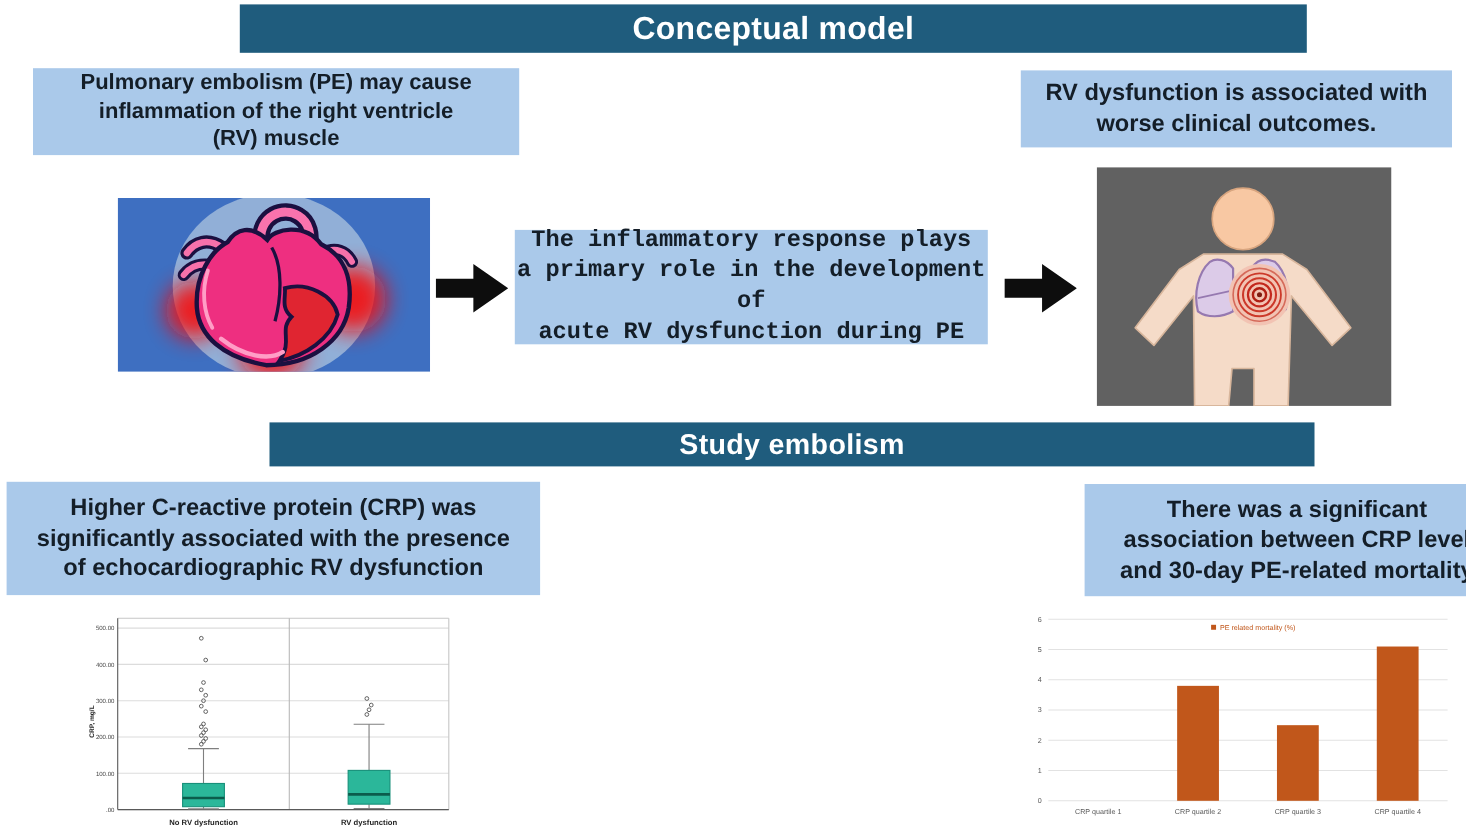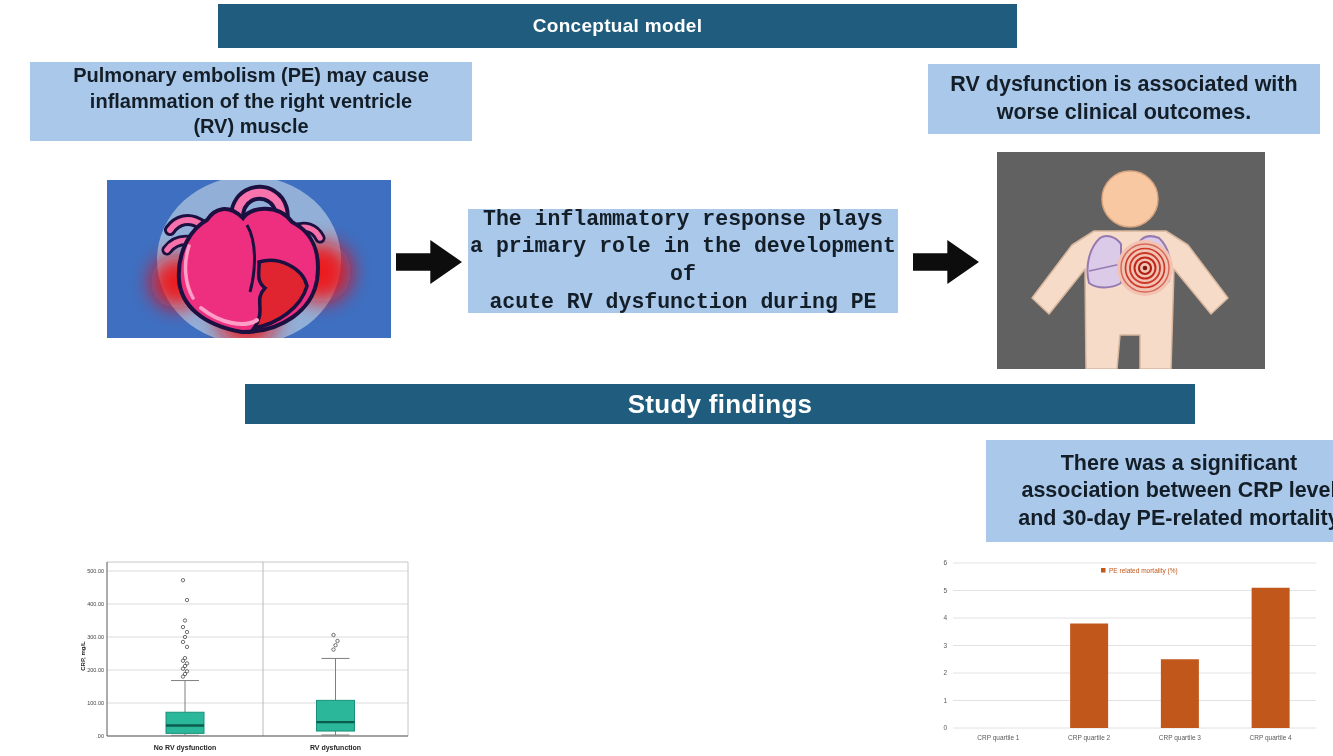--- a/index.html
+++ b/index.html
@@ -1,20 +1,20 @@
 <!DOCTYPE html>
 <html><head>
 <meta charset="utf-8">
 <style>
   html,body{margin:0;padding:0;background:#ffffff;}
   body{font-family:"Liberation Sans",sans-serif;}
   .canvas{position:relative;width:1333px;height:756px;background:#fff;overflow:hidden;}
   .banner{position:absolute;background:#1f5c7d;color:#fff;display:flex;align-items:center;justify-content:center;
           font-weight:bold;letter-spacing:.3px;}
-  .banner-top{left:218px;top:4px;width:799px;height:44px;font-size:19px;}
+  .banner-top{left:218px;top:4px;width:970px;height:44px;font-size:29px;}
   .banner-bottom{left:245px;top:384px;width:950px;height:40px;font-size:26px;}
   .bluebox{position:absolute;background:#aac9ea;color:#141e28;display:flex;align-items:center;justify-content:center;
            text-align:center;font-weight:bold;white-space:pre-line;line-height:1.28;}
   .box-pe{left:30px;top:62px;width:442px;height:79px;font-size:20px;}
   .box-outcomes{left:928px;top:64px;width:392px;height:70px;font-size:21.5px;}
   .box-inflammatory{left:468px;top:209px;width:430px;height:104px;font-size:21.5px;font-family:Liberation Mono, monospace;}
   .box-crp{left:6px;top:438px;width:485px;height:103px;font-size:21.5px;}
   .box-mortality{left:942px;top:440px;width:386px;height:102px;font-size:21.5px;margin-left:44px;}
   .arrow-right{position:absolute;width:66px;height:48px;background:#0d0d0d;
                clip-path:polygon(0 32%,52% 32%,52% 4%,100% 50%,52% 96%,52% 68%,0 68%);}
@@ -99,23 +99,28 @@
       <circle cx="148" cy="116" r="24" fill="none" stroke="#d56a5a" stroke-width="1.5"></circle>
       <circle cx="148" cy="116" r="19.5" fill="none" stroke="#cc392a" stroke-width="1.7"></circle>
       <circle cx="148" cy="116" r="15" fill="none" stroke="#cc392a" stroke-width="1.9"></circle>
       <circle cx="148" cy="116" r="10.5" fill="none" stroke="#c3281d" stroke-width="2"></circle>
       <circle cx="148" cy="116" r="6" fill="none" stroke="#b01f14" stroke-width="2.2"></circle>
       <circle cx="148" cy="116" r="2.3" fill="#7e1b10"></circle>
     </svg>
   </div>
 
   <div class="banner banner-bottom">
-    <span>Study findings</span>
-  </div>
-
+    <span>Study embolism</span>
+  </div>
+
+  <div class="bluebox box-crp">
+    <span>Higher C-reactive protein (CRP) was
+significantly associated with the presence
+of echocardiographic RV dysfunction</span>
+  </div>
 
   <div class="bluebox box-mortality">
     <span>There was a significant
 association between CRP level
 and 30-day PE-related mortality</span>
   </div>
 
   <div class="chart chart-boxplot"><svg width="362" height="200" viewBox="0 0 362 200">
         <line x1="34" y1="15" x2="335" y2="15" stroke="#dcdcdc" stroke-width="1"></line>
         <text x="31" y="17" text-anchor="end" font-size="5.5" fill="#3f3f3f">500.00</text>

